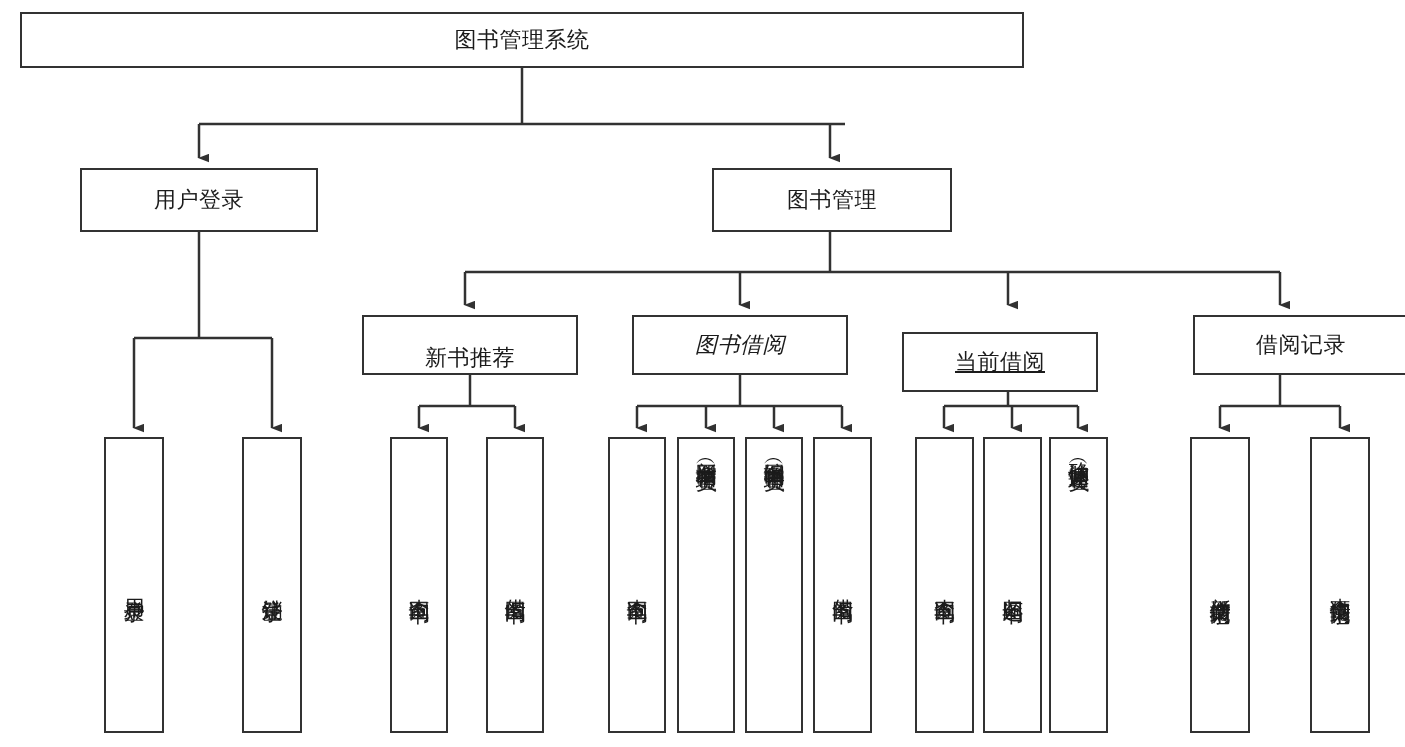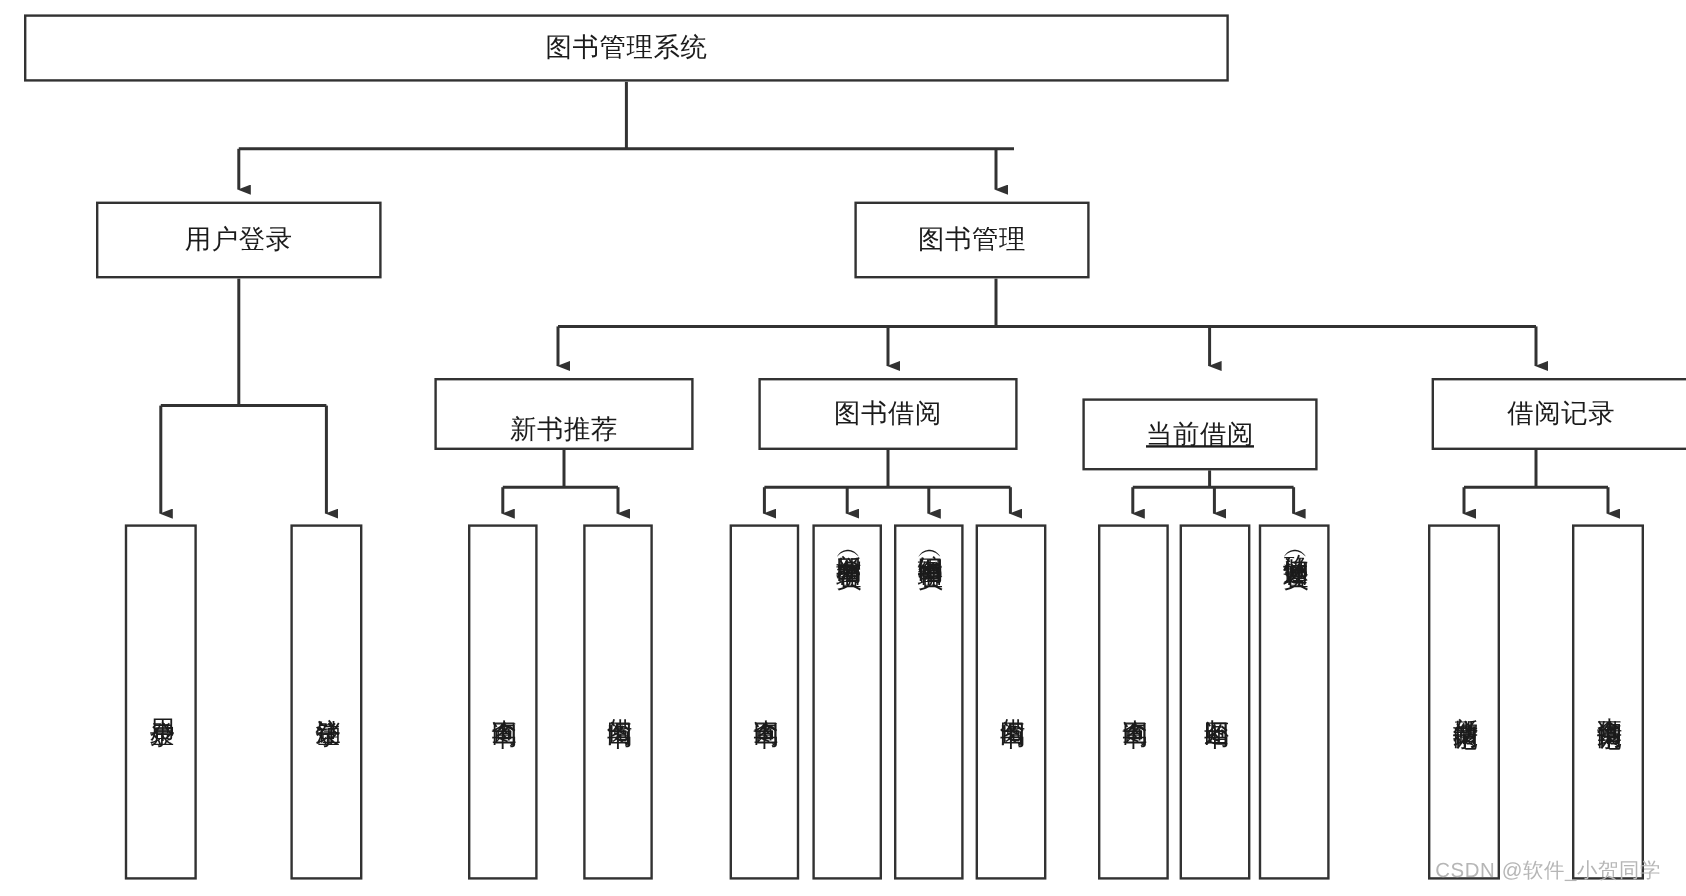--- a/index.html
+++ b/index.html
@@ -136,28 +136,28 @@
     </g>
   </svg>
 
   <div class="node-box horizontal" id="node-root" style="left: 20px; top: 12px; width: 1004px; height: 56px;">
     <span class="node-label">图书管理系统</span>
   </div>
 
   <div class="node-box horizontal" id="node-l2-0" style="left: 80px; top: 168px; width: 238px; height: 64px;">
     <span class="node-label">用户登录</span>
   </div>
-  <div class="node-box horizontal" id="node-l2-1" style="left: 712px; top: 168px; width: 196px; height: 64px;">
+  <div class="node-box horizontal" id="node-l2-1" style="left: 712px; top: 168px; width: 240px; height: 64px;">
     <span class="node-label">图书管理</span>
   </div>
 
   <div class="node-box horizontal" id="node-l3-0" style="left: 362px; top: 315px; width: 216px; height: 60px; align-items: flex-end;">
     <span class="node-label">新书推荐</span>
   </div>
-  <div class="node-box horizontal" id="node-l3-1" style="left: 632px; top: 315px; width: 216px; height: 60px;">
+  <div class="node-box horizontal" id="node-l3-1" style="left: 632px; top: 315px; width: 216px; height: 60px; font-style: italic;">
     <span class="node-label">图书借阅</span>
   </div>
   <div class="node-box horizontal" id="node-l3-2" style="left: 902px; top: 332px; width: 196px; height: 60px; text-decoration: underline;">
     <span class="node-label">当前借阅</span>
   </div>
   <div class="node-box horizontal" id="node-l3-3" style="left: 1172px; top: 315px; width: 216px; height: 60px; margin-left: 21px;">
     <span class="node-label">借阅记录</span>
   </div>
 
   <div class="node-box vertical" id="node-leaf-0" style="left: 104px; top: 437px; width: 60px; height: 296px;">
@@ -193,15 +193,14 @@
   <div class="node-box vertical top-aligned" id="node-leaf-10" style="left: 1049px; top: 437px; width: 59px; height: 296px;">
     <span class="node-label">确认归还（管理员）</span>
   </div>
   <div class="node-box vertical" id="node-leaf-11" style="left: 1190px; top: 437px; width: 60px; height: 296px;">
     <span class="node-label">新增借阅记录</span>
   </div>
   <div class="node-box vertical" id="node-leaf-12" style="left: 1310px; top: 437px; width: 60px; height: 296px;">
     <span class="node-label">查询借阅记录</span>
   </div>
 
-  <div class="watermark" id="watermark" style="left: 1196px; top: 714px; color: rgb(182, 182, 182);">CSDN @软件_小贺同学</div>
 
 </div>
 
 </body></html>

